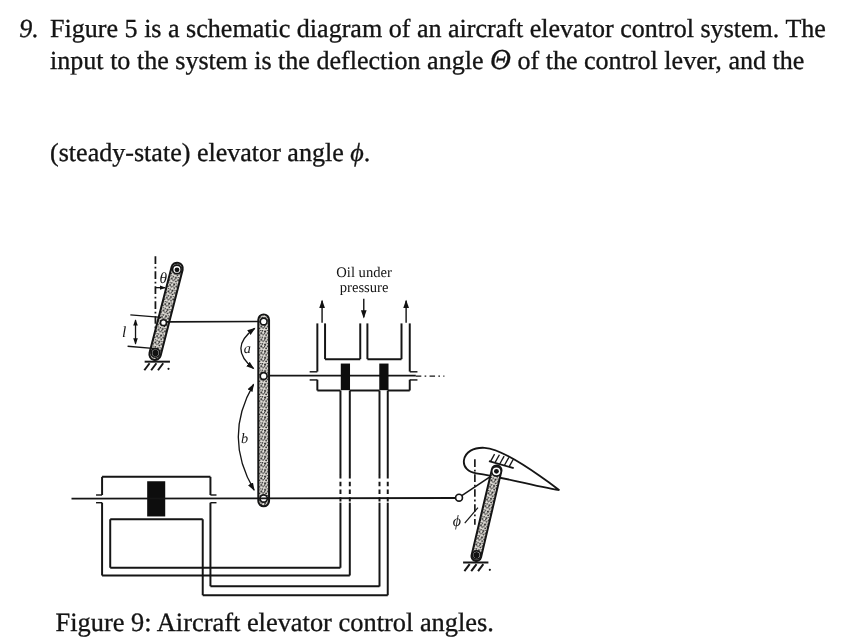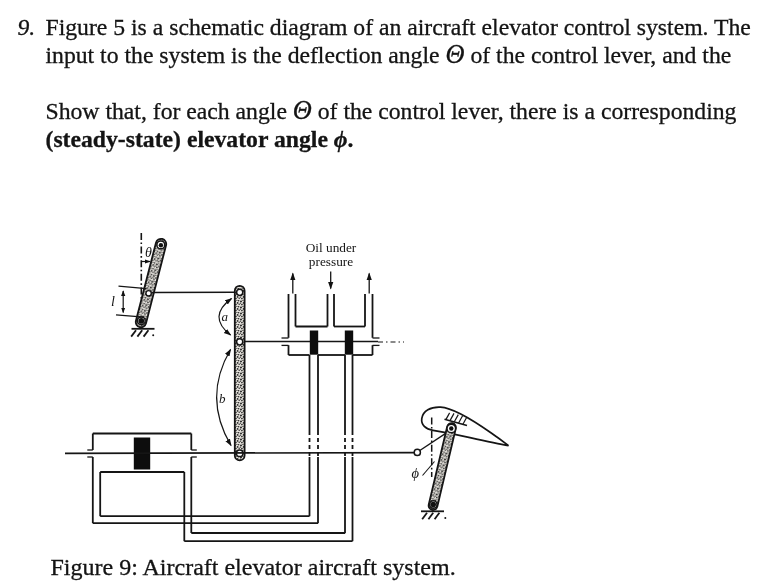--- a/index.html
+++ b/index.html
@@ -8,23 +8,22 @@
   .ln{position:absolute;left:45.5px;white-space:nowrap;font-size:23.7px;line-height:24px;}
   .num{position:absolute;left:17.5px;font-style:italic;font-size:23.7px;line-height:24px;}
   .cap{position:absolute;left:50.5px;top:555.3px;font-size:24px;line-height:24px;white-space:nowrap;}
 </style>
 </head>
 <body>
 <div id="page">
   <div class="num" style="top:14.5px;">9.</div>
   <div class="ln" style="top:14.5px;">Figure 5 is a schematic diagram of an aircraft elevator control system. The</div>
   <div class="ln" style="top:42.5px;">input to the system is the deflection angle <i style="font-size:26.3px">Θ</i> of the control lever, and the</div>
-  <div class="ln" style="top:98.5px;">Show that, for each angle <i style="font-size:26.3px">Θ</i> of the control lever, there is a corresponding</div>
-  <div class="ln" style="top:126.5px;font-weight:bold;">(steady-state) elevator angle <i>ϕ</i>.</div>
-  <div class="cap">Figure 9: Aircraft elevator aircraft system.</div>
+  <div class="ln" style="top:126.5px;">(steady-state) elevator angle <i>ϕ</i>.</div>
+  <div class="cap">Figure 9: Aircraft elevator control angles.</div>
 
 <svg width="775" height="585" viewBox="0 0 775 585" style="position:absolute;left:0;top:0;">
 <defs>
   <pattern id="st" width="6" height="6" patternUnits="userSpaceOnUse">
     <rect width="6" height="6" fill="#e2dfd9"></rect>
     <circle cx="1" cy="1.4" r="0.95" fill="#1b1b1b"></circle>
     <circle cx="3.6" cy="2.9" r="0.9" fill="#2a2a2a"></circle>
     <circle cx="1.9" cy="4.6" r="0.8" fill="#111"></circle>
     <circle cx="4.6" cy="0.7" r="0.75" fill="#333"></circle>
     <circle cx="5.2" cy="4.2" r="0.7" fill="#222"></circle>

